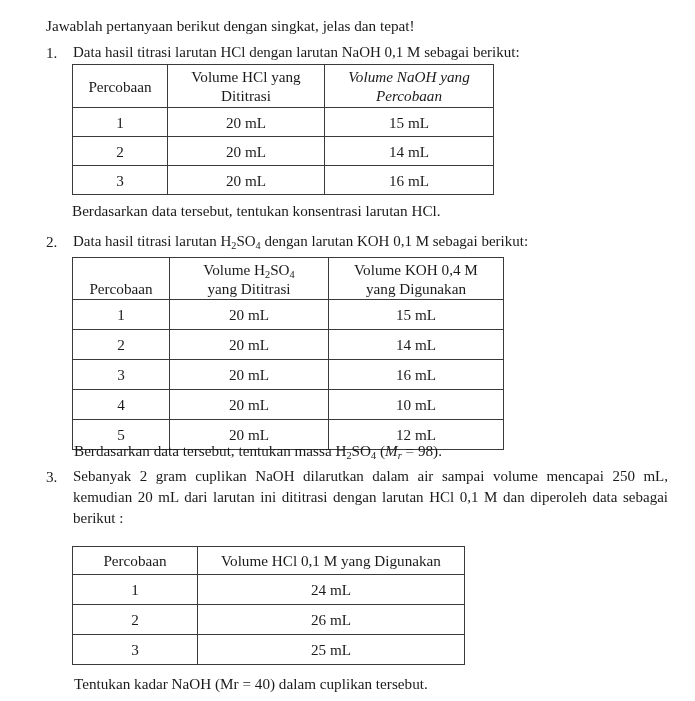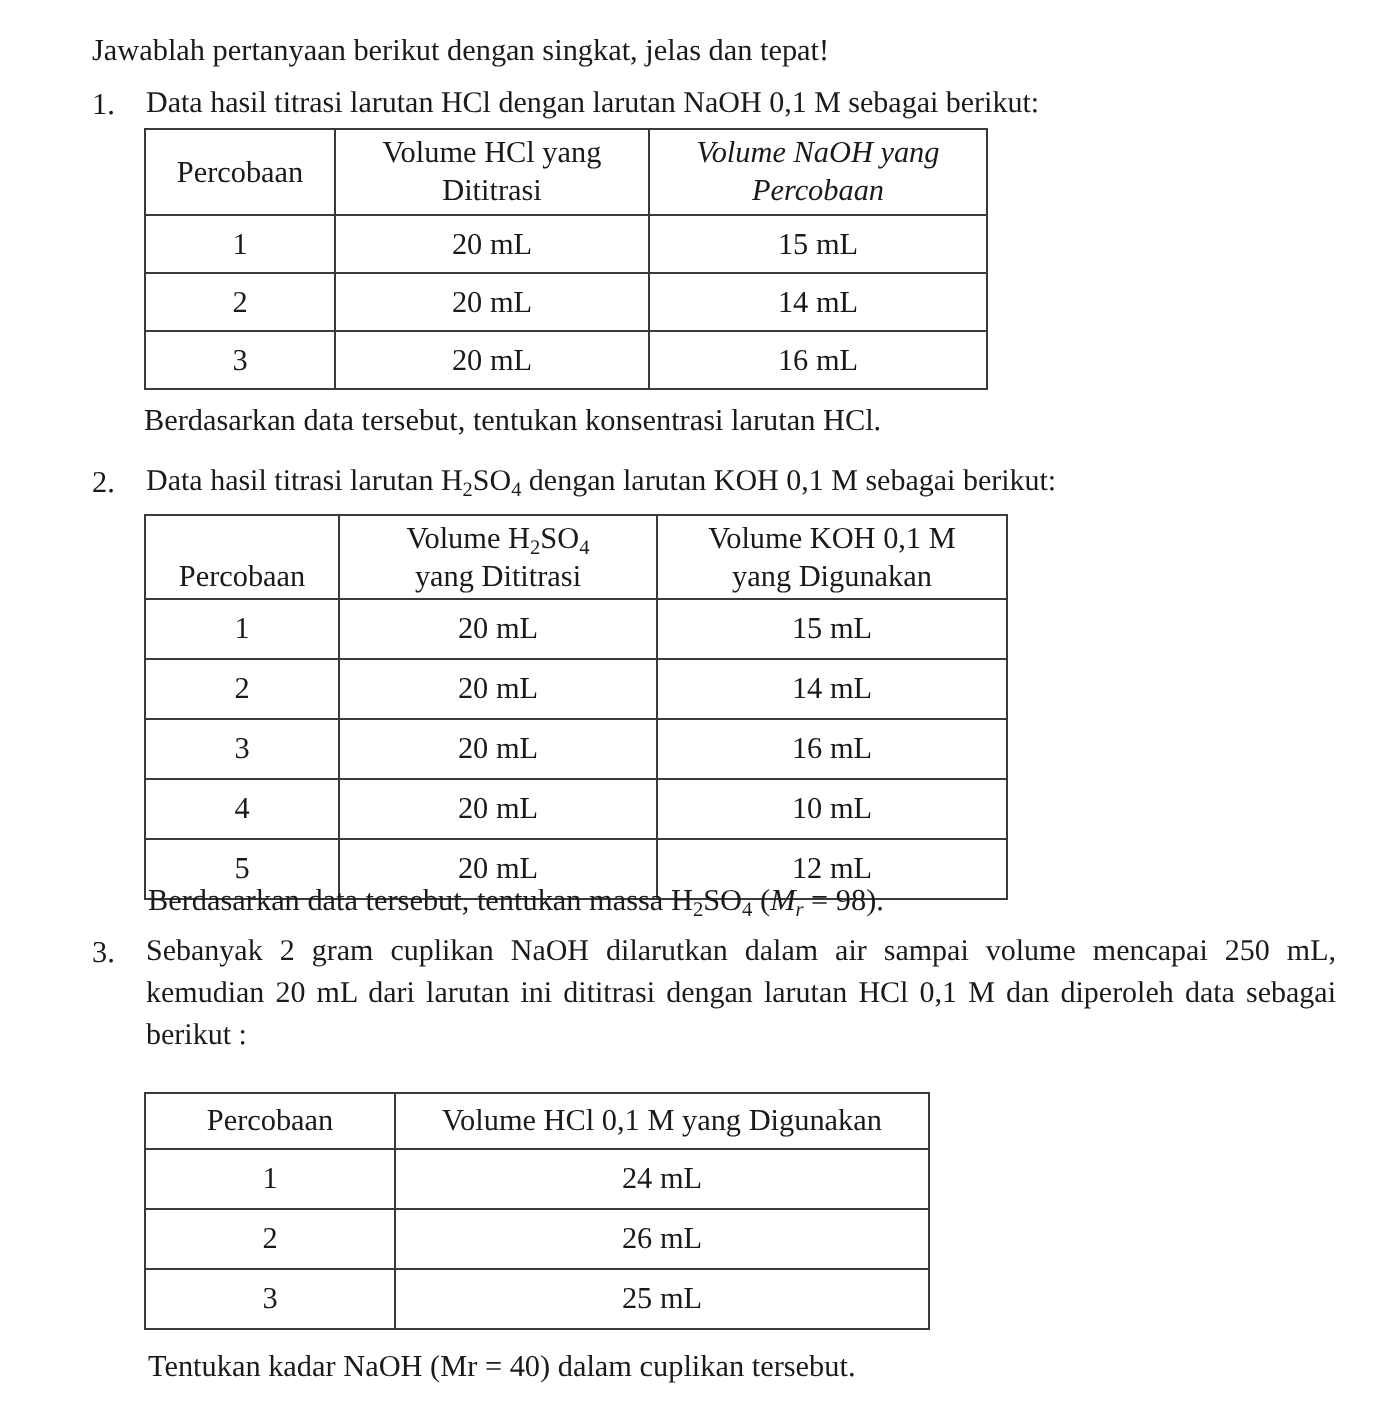--- a/index.html
+++ b/index.html
@@ -164,21 +164,21 @@
 
   <table class="data" id="table-titrasi-h2so4">
     <thead>
       <tr>
         <th class="c0">Percobaan</th>
         <th class="c1">
           <span><span>Volume H</span><sub>2</sub><span>SO</span><sub>4</sub></span><br>
           <span>yang Dititrasi</span>
         </th>
         <th class="c2">
-          <span>Volume KOH 0,1 M</span><br>
+          <span>Volume KOH 0,4 M</span><br>
           <span>yang Digunakan</span>
         </th>
       </tr>
     </thead>
     <tbody>
       <tr>
         <td>1</td>
         <td>20 mL</td>
         <td>15 mL</td>
       </tr>

